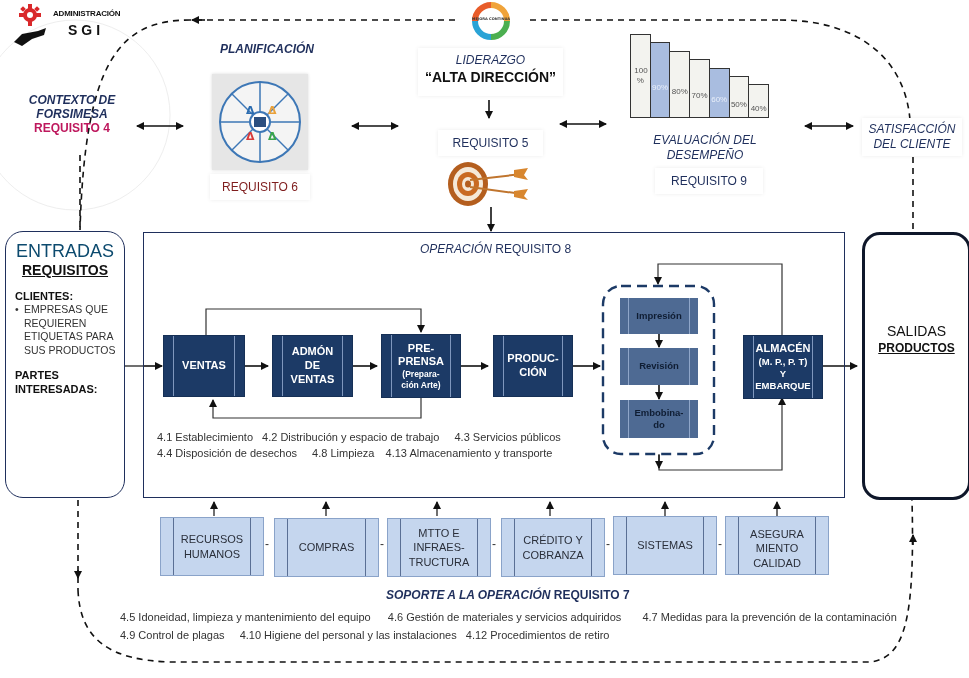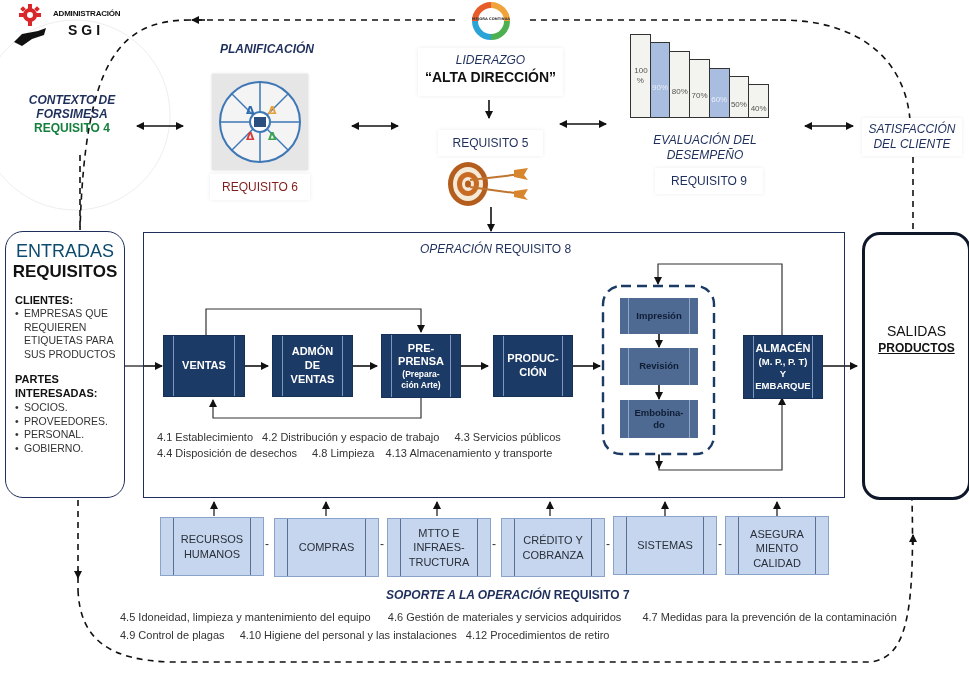--- a/index.html
+++ b/index.html
@@ -133,21 +133,21 @@
     <circle cx="20" cy="11" r="3" fill="#fff"></circle>
     <path d="M4,38 L12,30 L28,27 L36,24 L34,31 L22,35 L12,42 Z" fill="#111"></path>
   </svg>
   <div class="abs logo-text1" style="left:43px;top:5px;">ADMINISTRACIÓN</div>
   <div class="abs logo-text2" style="left:58px;top:18px;">SGI</div>
 </div>
 
 <div class="abs center navy italic bold" style="left:22px;top:93px;width:100px;font-size:12px;line-height:14px;">
   <div>CONTEXTO DE</div>
   <div>FORSIMESA</div>
-  <div style="font-style:normal;color:#15803d;">REQUISITO 4</div>
+  <div style="font-style:normal;color:#be185d;">REQUISITO 4</div>
 </div>
 
 <div class="abs navy italic bold" style="left:220px;top:42px;font-size:12px;">PLANIFICACIÓN</div>
 <div class="abs" style="left:212px;top:74px;width:96px;height:96px;background:#e6e6e6;box-shadow:0 0 3px rgba(0,0,0,0.15);">
   <svg width="96" height="96" viewBox="0 0 96 96">
     <circle cx="48" cy="48" r="40" fill="#f4f4f4" stroke="#3d77b6" stroke-width="2"></circle>
     <g stroke="#3d77b6" stroke-width="1.5">
       <line x1="48" y1="8" x2="48" y2="88"></line>
       <line x1="8" y1="48" x2="88" y2="48"></line>
       <line x1="20" y1="20" x2="76" y2="76"></line>
@@ -227,35 +227,29 @@
   <div style="font-size:12px;line-height:26px;color:#1f2f5c;">REQUISITO 9</div>
 </div>
 
 <div class="abs center navy italic soft-box" style="left:862px;top:118px;width:100px;height:38px;font-size:12px;line-height:15px;">
   <div style="margin-top:4px;">SATISFACCIÓN</div>
   <div>DEL CLIENTE</div>
 </div>
 
 <div class="side-box" style="left:5px;top:231px;width:118px;height:265px;">
   <div class="center" style="font-size:18px;margin-top:9px;color:#0c4a6e;">ENTRADAS</div>
-  <div class="center bold" style="font-size:17px;color:#111;">REQUISITOS</div>
+  <div class="center bold" style="font-size:14px;text-decoration:underline;color:#111;">REQUISITOS</div>
   <div class="bold" style="font-size:11px;margin:12px 0 0 9px;color:#111;">CLIENTES:</div>
   <div class="list-text" style="margin:1px 4px 0 9px;">
     <div style="display:flex;">
       <span class="bullet">•</span>
       <span style="width:96px;">EMPRESAS QUE REQUIEREN ETIQUETAS PARA SUS PRODUCTOS</span>
     </div>
   </div>
   <div class="bold" style="font-size:11px;margin:11px 0 0 9px;width:90px;line-height:14px;color:#111;">PARTES INTERESADAS:</div>
-  <div class="list-text" style="margin:1px 4px 0 9px;">
-    <div><span class="bullet">•</span><span>SOCIOS.</span></div>
-    <div><span class="bullet">•</span><span>PROVEEDORES.</span></div>
-    <div><span class="bullet">•</span><span>PERSONAL.</span></div>
-    <div><span class="bullet">•</span><span>GOBIERNO.</span></div>
-  </div>
 </div>
 
 <div class="abs" style="left:143px;top:232px;width:702px;height:266px;border:1.3px solid #1f2f5c;box-sizing:border-box;"></div>
 <div class="abs navy" style="left:420px;top:242px;font-size:12px;">
   <span class="italic">OPERACIÓN</span><span> REQUISITO 8</span>
 </div>
 
 <div class="proc" style="left:163px;top:335px;width:80px;height:60px;">
     <span>VENTAS</span>
   </div>

